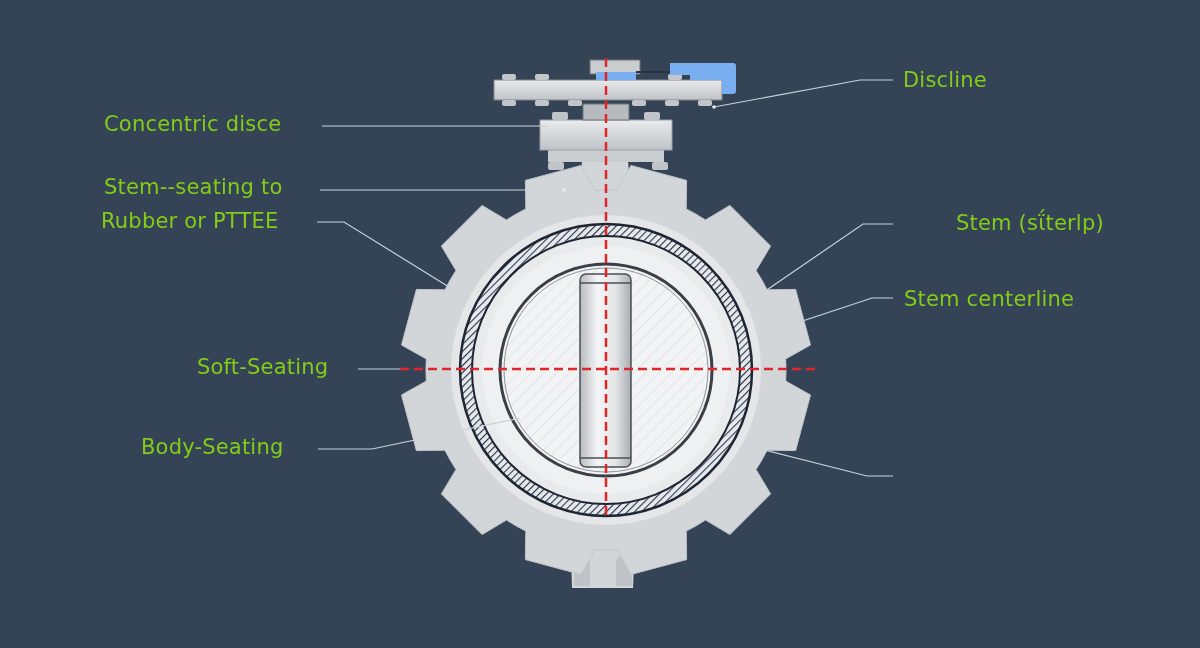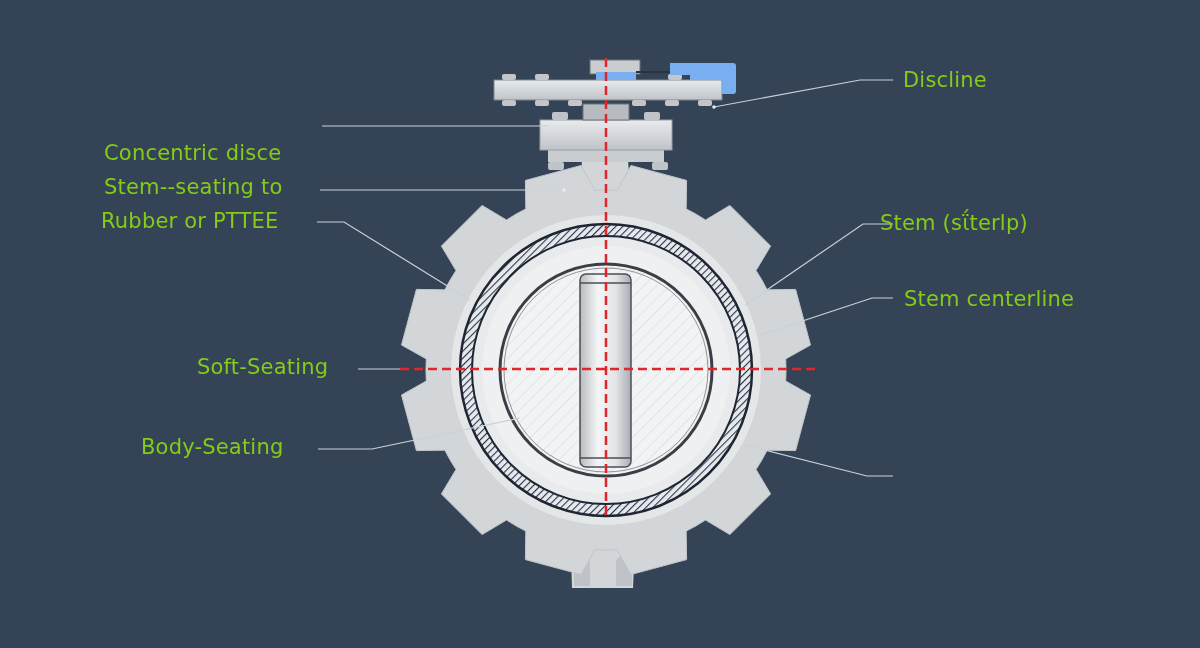--- a/index.html
+++ b/index.html
@@ -104,22 +104,22 @@
       <polyline points="318,449 372,449 520,418"></polyline>
       <polyline points="893,80 860,80 714,107"></polyline>
       <polyline points="893,224 863,224 745,305"></polyline>
       <polyline points="893,298 872,298 760,335"></polyline>
       <polyline points="893,476 867,476 745,445"></polyline>
     </g>
     <circle cx="714" cy="107" r="1.8" fill="#e8ecf0"></circle>
     <circle cx="564" cy="190" r="1.8" fill="#e8ecf0"></circle>
   </svg>
 
-  <div class="lbl" style="left:104px; top:114px;margin-top:29px;">Concentric disce</div>
+  <div class="lbl" style="left:104px; top:114px;">Concentric disce</div>
   <div class="lbl" style="left:104px; top:177px;">Stem--seating to</div>
   <div class="lbl" style="left:101px; top:211px;">Rubber or PTTEE</div>
   <div class="lbl" style="left:197px; top:357px;">Soft-Seating</div>
   <div class="lbl" style="left:141px; top:437px;">Body-Seating</div>
 
   <div class="lbl" style="left:903px; top:70px;">Discline</div>
-  <div class="lbl" style="left:880px; top:213px;">Stem (sΐterlp)</div>
+  <div class="lbl" style="left:956px; top:213px;">Stem (sΐterlp)</div>
   <div class="lbl" style="left:904px; top:289px;text-align:center;">Stem centerline</div>
 </div>
 
 </body></html>

